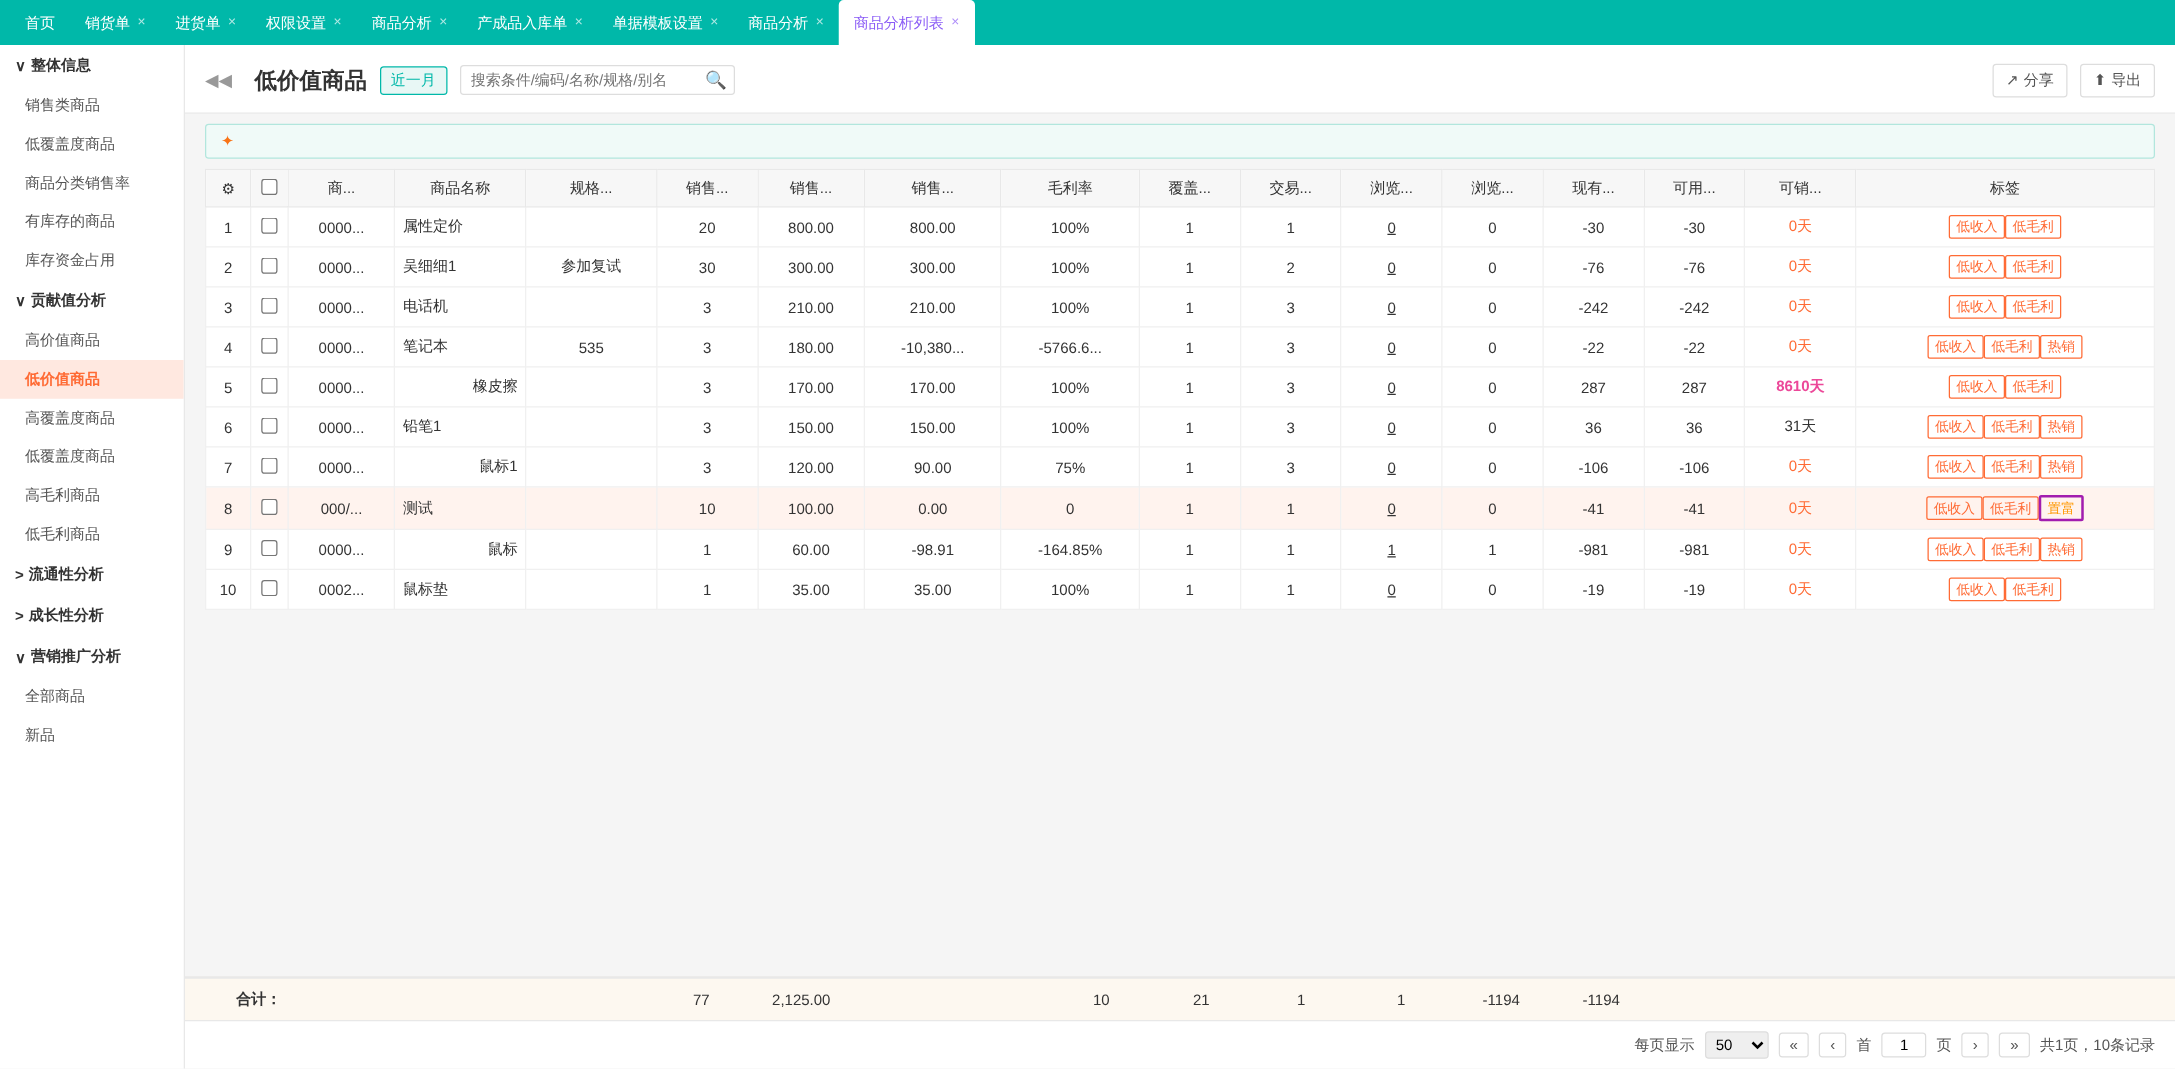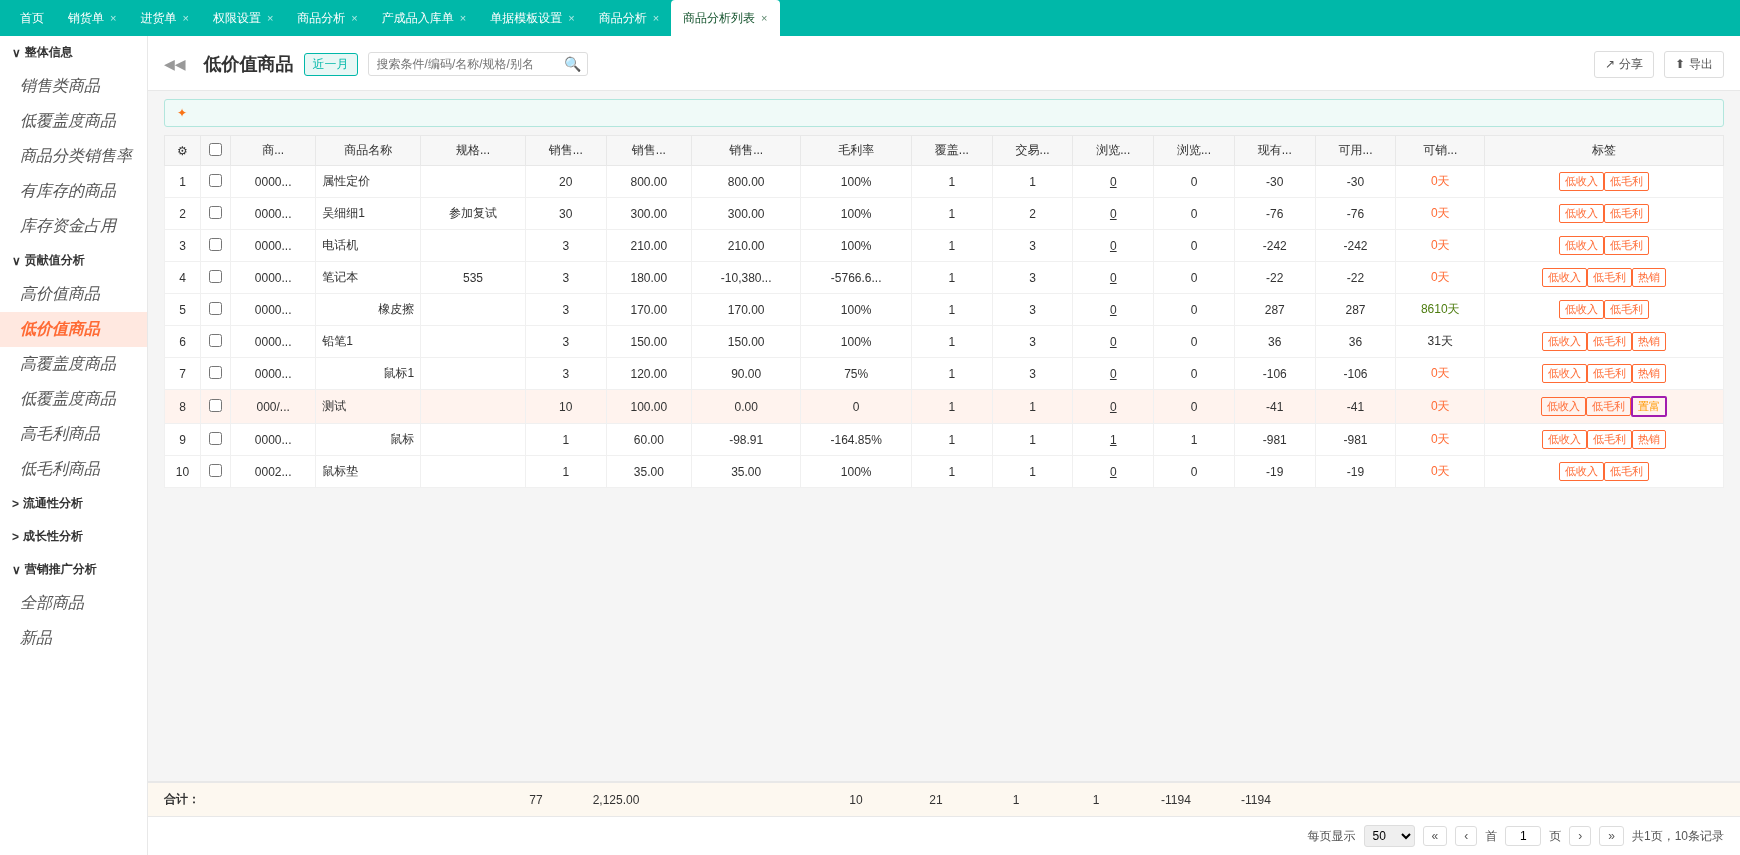--- a/index.html
+++ b/index.html
@@ -17,21 +17,21 @@
     .nav-item {
       color: #fff;
       padding: 0 12px;
       height: 36px;
       display: flex;
       align-items: center;
       cursor: pointer;
       white-space: nowrap;
       font-size: 13px;
     }
-    .nav-item.active { background: #fff; color: #14532d; border-radius: 4px 4px 0 0; text-align: center; }
+    .nav-item.active { background: #fff; color: #8b5cf6; border-radius: 4px 4px 0 0; text-align: center; }
     .nav-item .close-x { margin-left: 6px; font-size: 11px; opacity: 0.7; }
 
     
     .main-layout {
       display: flex;
       height: calc(855px - 36px);
     }
 
     
     .sidebar {
@@ -47,22 +47,21 @@
       font-weight: bold;
       font-size: 12px;
       display: flex;
       align-items: center;
       gap: 4px;
     }
     .sidebar-item {
       padding: 7px 12px 7px 20px;
       color: #555;
       cursor: pointer;
-      font-size: 16px;
-      font-style: italic;
+      font-size: 12px;
     }
     .sidebar-item.active { background: #ffe8e0; color: #ff6b35; font-weight: bold; }
 
     
     .content-area {
       flex: 1;
       display: flex;
       flex-direction: column;
       overflow: hidden;
     }
@@ -196,20 +195,21 @@
       padding: 8px 16px;
       display: flex;
       align-items: center;
       gap: 0;
       font-size: 12px;
     }
     .footer-label {
       min-width: 100px;
       font-weight: bold;
       color: #333;
+      margin-left: 25px;
     }
     .footer-cell {
       min-width: 80px;
       text-align: center;
       color: #333;
     }
 
     
     .pagination-bar {
       background: #fff;
@@ -471,21 +471,21 @@
       <td>3</td>
       <td>170.00</td>
       <td>170.00</td>
       <td>100%</td>
       <td>1</td>
       <td>3</td>
       <td><span class="link-underline">0</span></td>
       <td>0</td>
       <td>287</td>
       <td>287</td>
-      <td style="color:#4d7c0f;">8610天</td>
+      <td style="color:#ec4899;font-weight:bold;">8610天</td>
       <td><span class="tag-badge tag-low-income">低收入</span><span class="tag-badge tag-low-profit">低毛利</span></td>
     </tr>
               <tr>
       <td>6</td>
       <td class="checkbox-cell"><input type="checkbox" style=""></td>
       <td>0000...</td>
       <td style="text-align:left;">铅笔1</td>
       <td></td>
       <td>3</td>
       <td>150.00</td>

